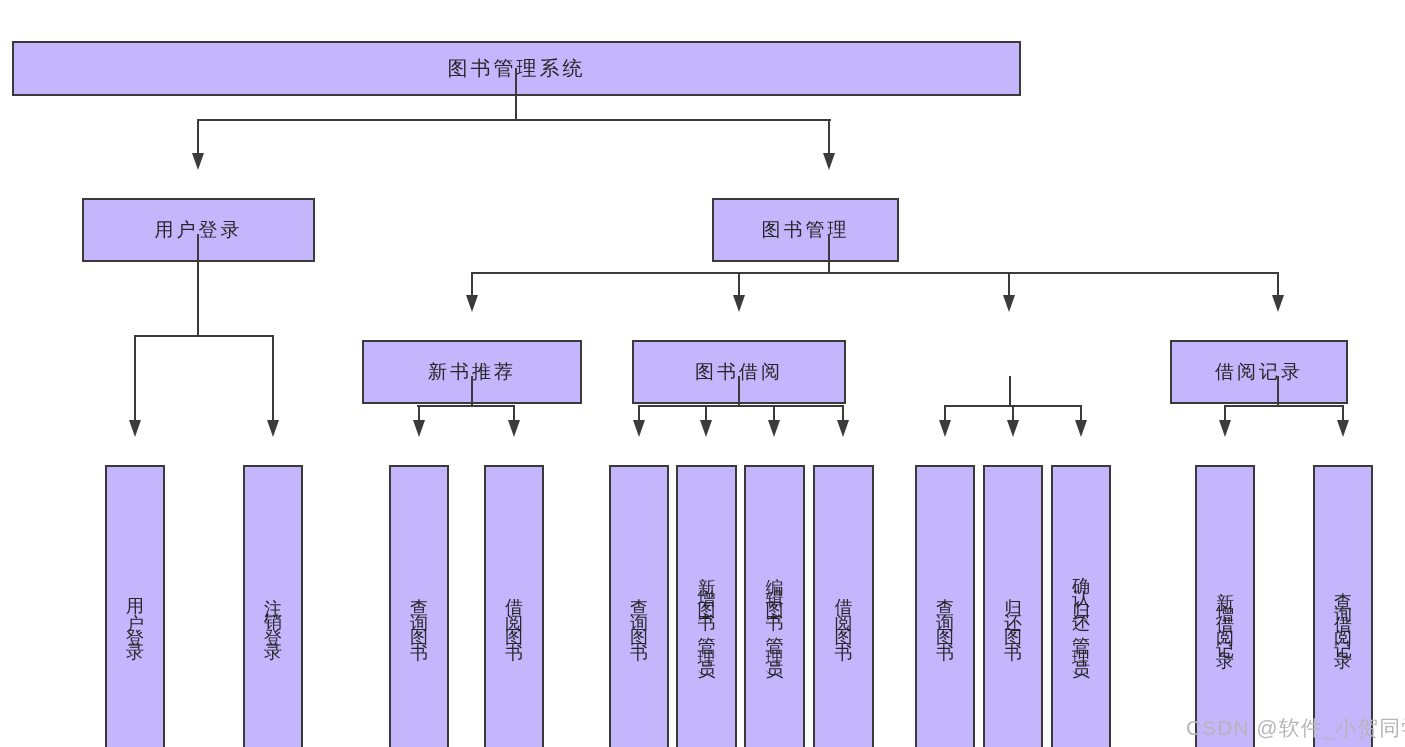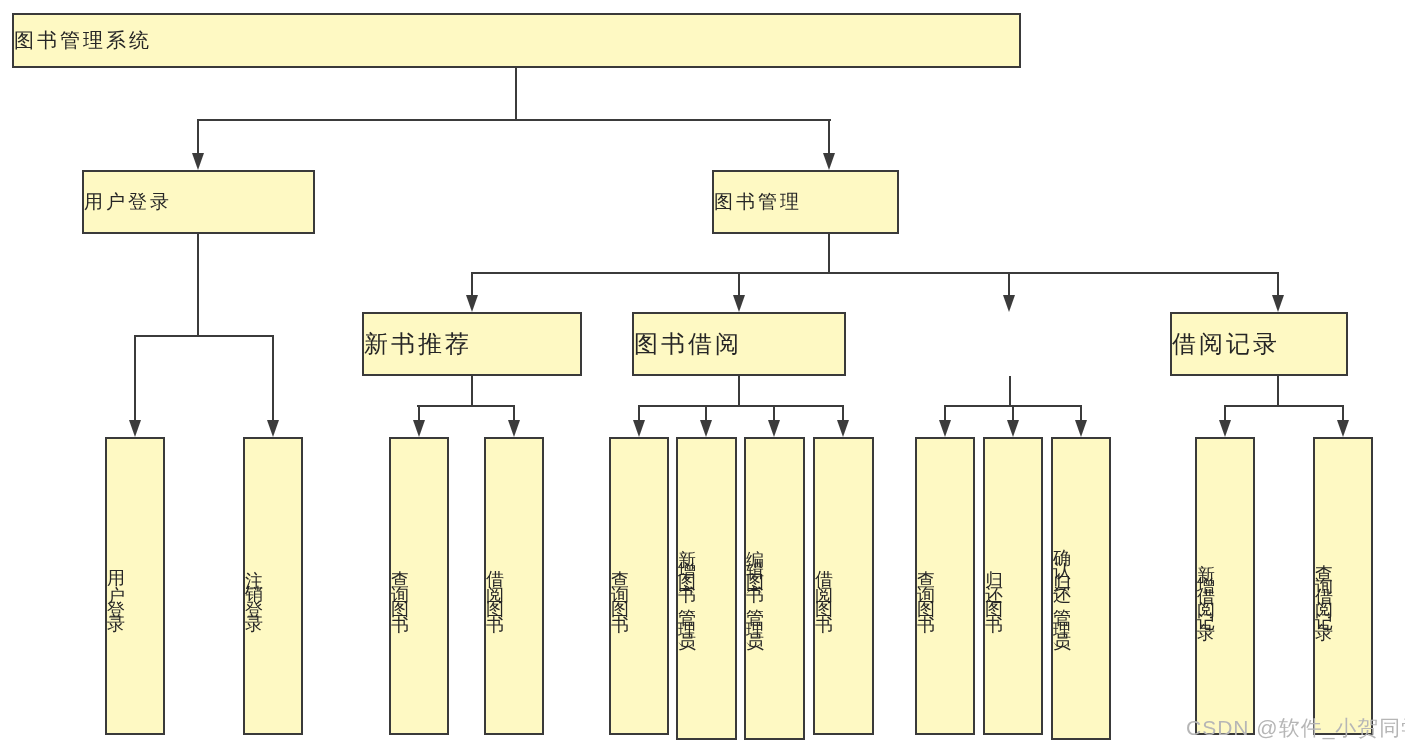--- a/index.html
+++ b/index.html
@@ -1,28 +1,29 @@
 <!DOCTYPE html>
 <html><head>
 <meta charset="utf-8">
 <style>
   html,body{margin:0;padding:0;background:#ffffff;}
   .canvas{
     position:relative;width:1405px;height:747px;background:#ffffff;
     font-family:"Liberation Sans",sans-serif;overflow:hidden;
   }
   .box{
-    position:absolute;background:#fef9c3;border:2px solid #3a3a3a;
-    box-sizing:border-box;display:flex;align-items:center;justify-content:flex-start;
+    position:absolute;background:#c4b5fd;border:2px solid #3a3a3a;
+    box-sizing:border-box;display:flex;align-items:center;justify-content:center;
     color:#262626;
+    margin-top:28px;
   }
   .hbox{font-size:20px;letter-spacing:3px;}
   .l0{left:12px;top:13px;width:1009px;height:55px;}
   .l1{top:170px;height:64px;font-size:19px;}
-  .l2{top:312px;height:64px;font-size:24px;}
+  .l2{top:312px;height:64px;font-size:19px;}
   .leaf{top:437px;width:60px;height:298px;}
   .leaf.tall{height:303px;}
   .leaf span{
     writing-mode:vertical-rl;text-orientation:mixed;
     font-size:18px;line-height:1;color:#262626;
   }
   .sp4{letter-spacing:15px;}
   .sp6{letter-spacing:12px;}
   .sp9{letter-spacing:12px;}
   .vl{position:absolute;width:2px;background:#3b3b3b;}

